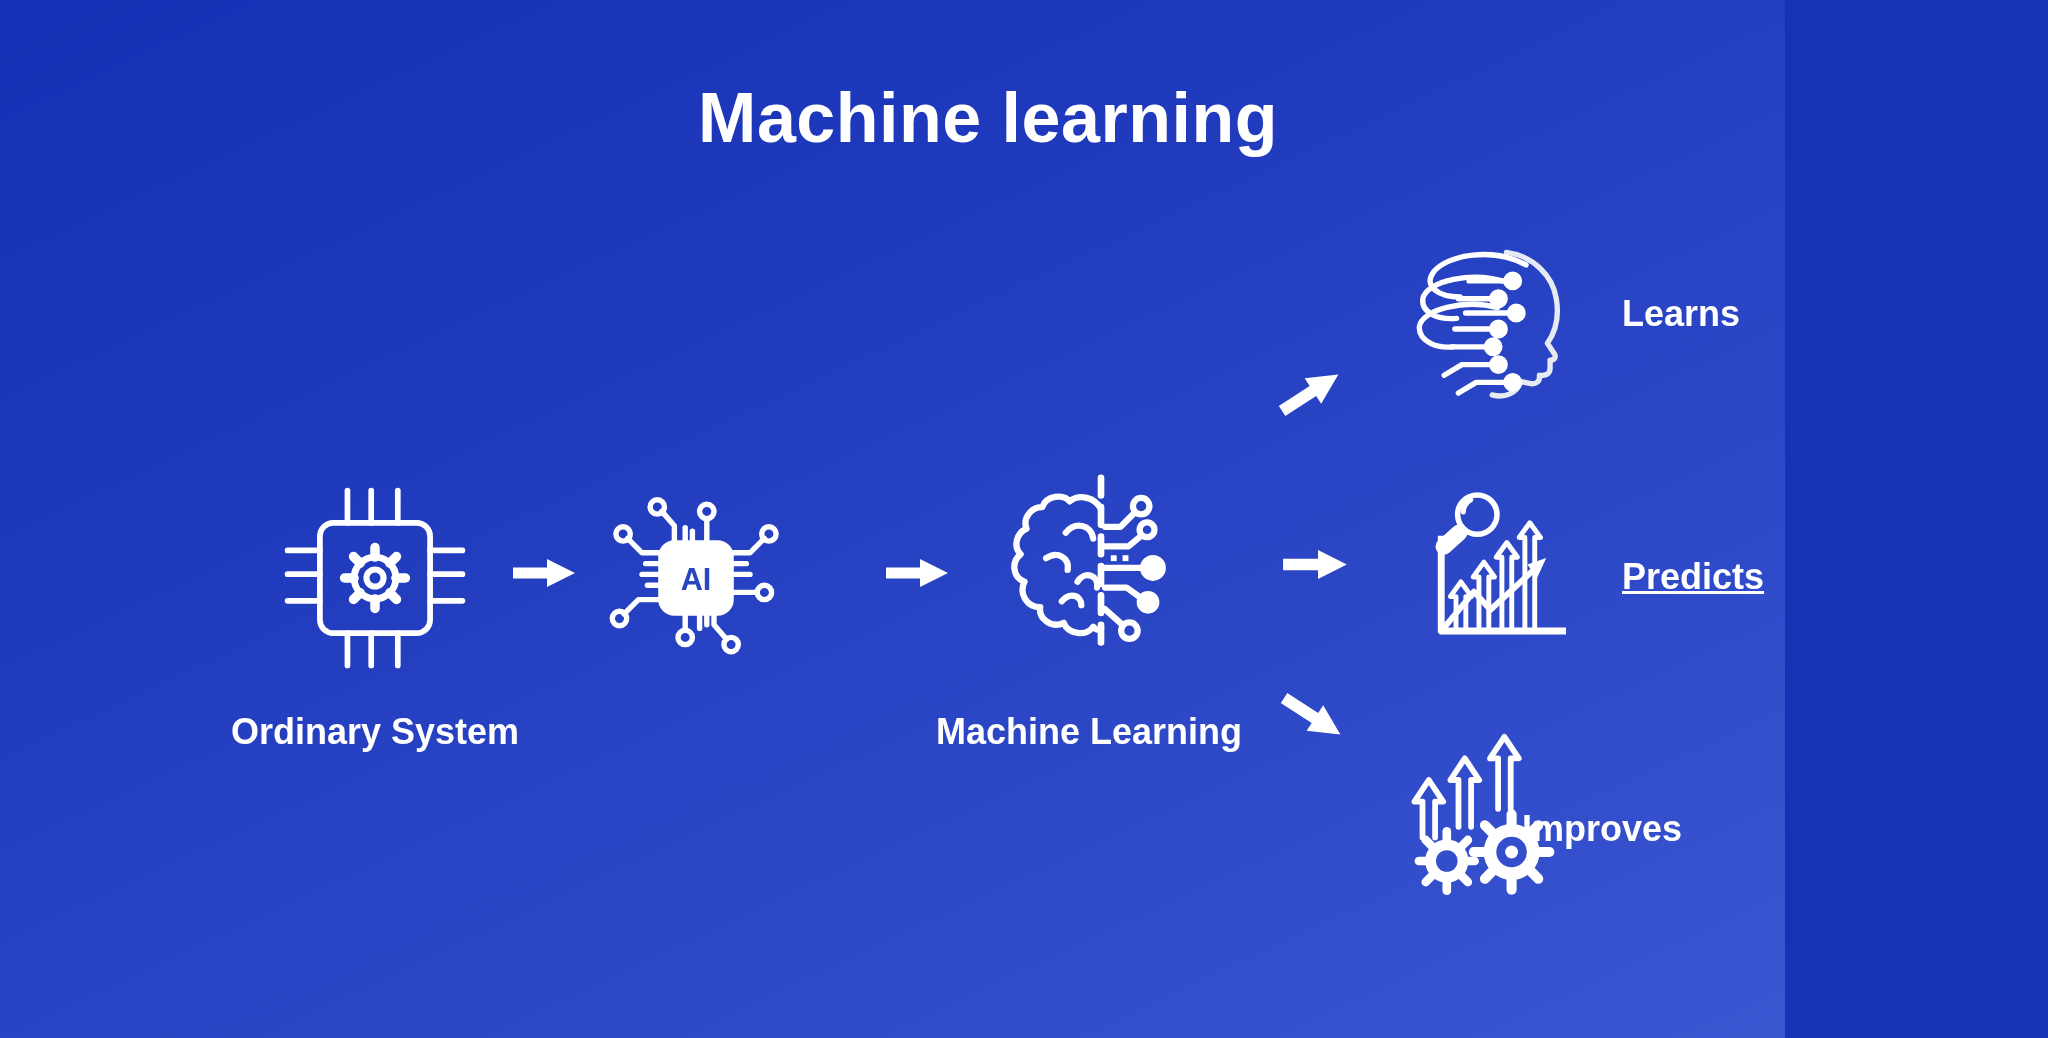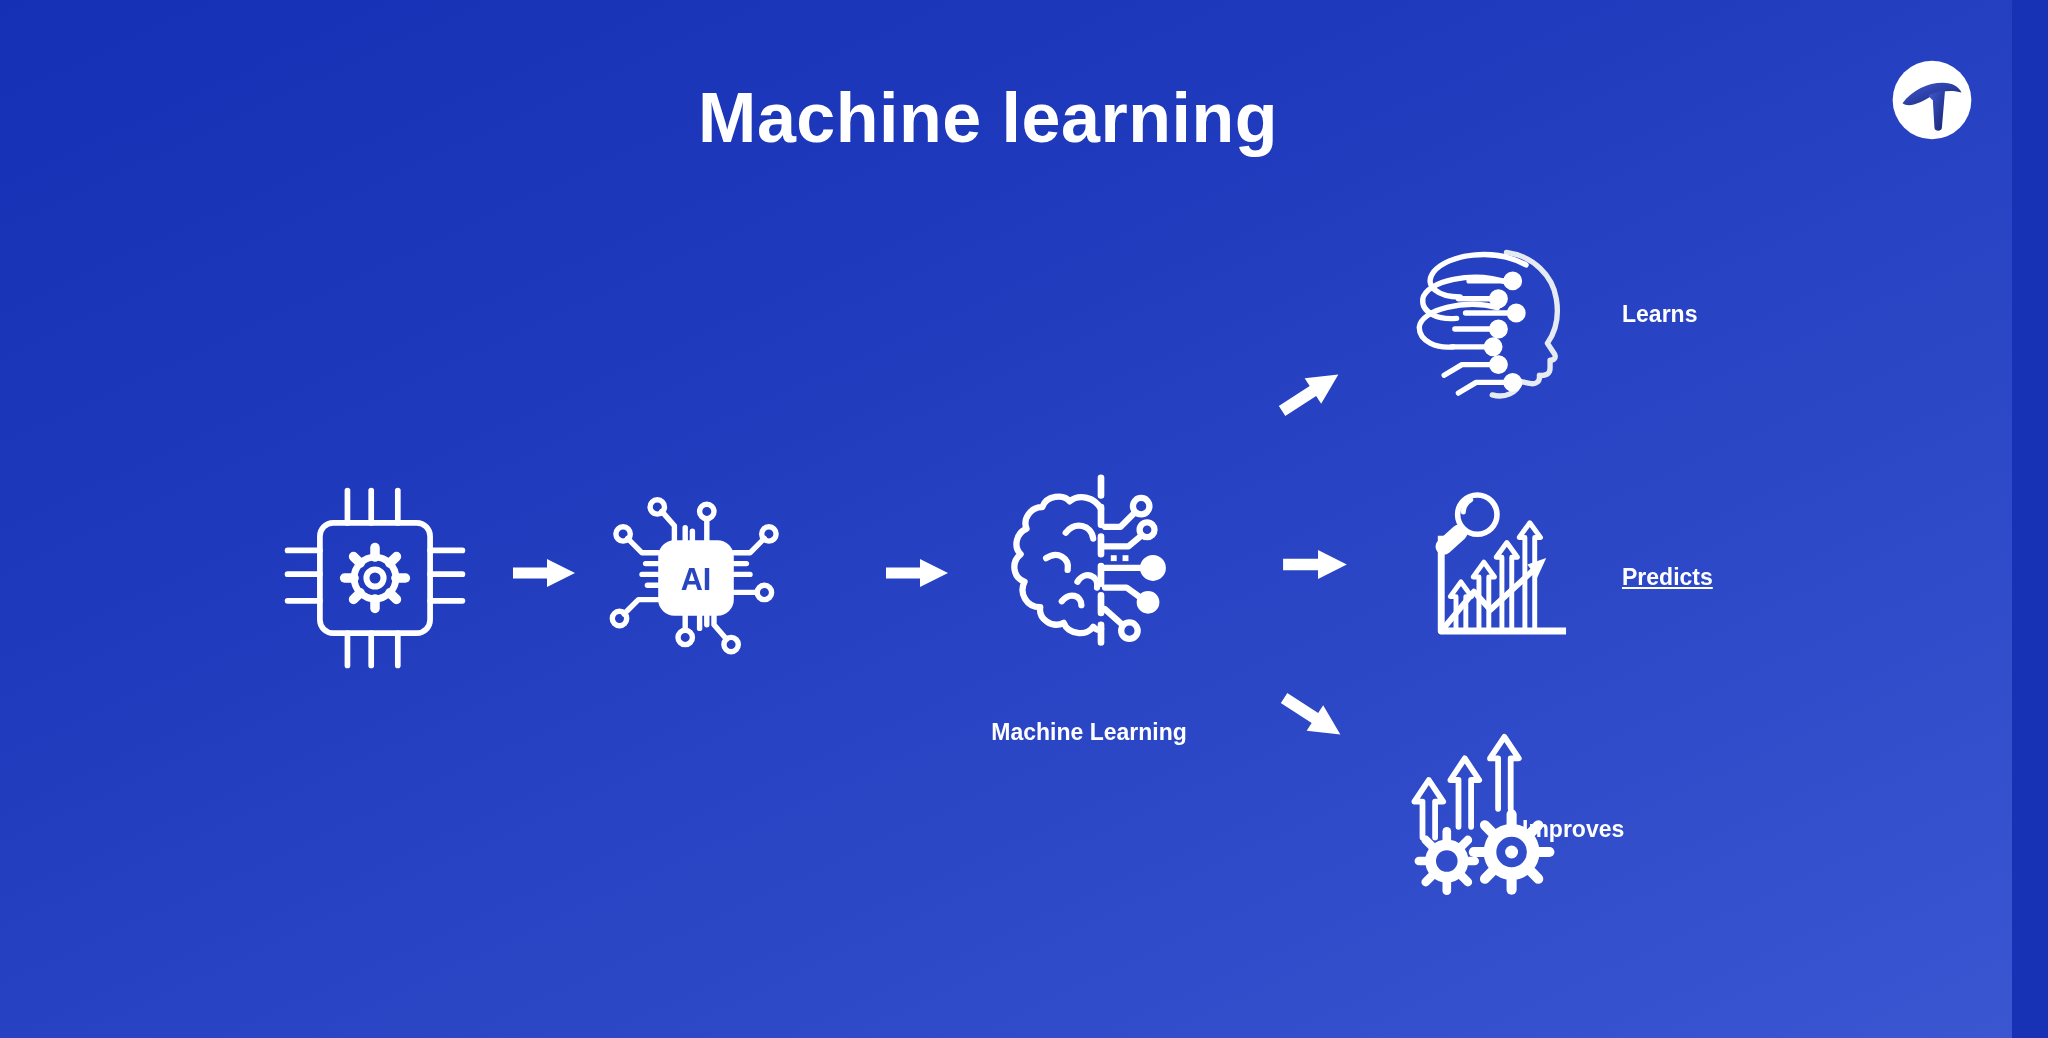--- a/index.html
+++ b/index.html
@@ -1,27 +1,27 @@
 <!DOCTYPE html>
 <html><head>
 <meta charset="utf-8">
 <style>
   html,body{margin:0;padding:0;background:#1832b6;}
   #canvas{
-    position:relative;width:2012px;height:1038px;overflow:hidden;
+    position:relative;width:1785px;height:1038px;overflow:hidden;
     font-family:"Liberation Sans", sans-serif;
     background:linear-gradient(155deg,#1530b4 0%,#1f3abc 35%,#2c47c6 65%,#3b56d1 100%);
   }
   .abs{position:absolute;}
   .title{
     color:#ffffff;font-size:70px;font-weight:700;line-height:80px;letter-spacing:0.5px;
     white-space:nowrap;transform:translateX(-50%);
   }
   .stage-label,.output-label{
-    color:#ffffff;font-size:23px;font-weight:700;line-height:36px;white-space:nowrap;
+    color:#ffffff;font-size:36px;font-weight:700;line-height:36px;white-space:nowrap;
   }
   .stage-label{text-align:center;width:400px;transform:translateX(-50%);}
   svg{display:block;}
   .rot-up{transform:rotate(-33deg);}
   .rot-down{transform:rotate(33deg);}
 </style>
 </head>
 <body>
 
 <div id="canvas">
@@ -64,20 +64,21 @@
           <line x1="42.2" y1="57.8" x2="38.7" y2="61.3"></line>
         <line x1="39" y1="50" x2="34" y2="50"></line>
           <line x1="42.2" y1="42.2" x2="38.7" y2="38.7"></line>
         <line x1="50" y1="39" x2="50" y2="34"></line>
           <line x1="57.8" y1="42.2" x2="61.3" y2="38.7"></line>
       </g>
       <circle cx="50" cy="50" r="11" stroke-width="3.6"></circle>
       <circle cx="50" cy="50" r="4.5" stroke-width="3.2"></circle>
     </svg>
   </div>
+  <div class="abs stage-label" style="left:375px;top:714px;">Ordinary System</div>
 
   <div class="abs" style="left:513px;top:555px;">
     <svg width="66" height="36" viewBox="0 0 66 36">
         <polygon points="0,12.5 34,12.5 34,4 62,18 34,32 34,23.5 0,23.5" fill="#ffffff"></polygon>
       </svg>
   </div>
 
   <div class="abs" style="left:606px;top:488px;">
     <svg width="180" height="180" viewBox="0 0 100 100" stroke="#ffffff" fill="none" stroke-width="3" stroke-linecap="round" stroke-linejoin="round">
       <rect x="29" y="29" width="42" height="42" rx="9" fill="#ffffff" stroke="none"></rect>

